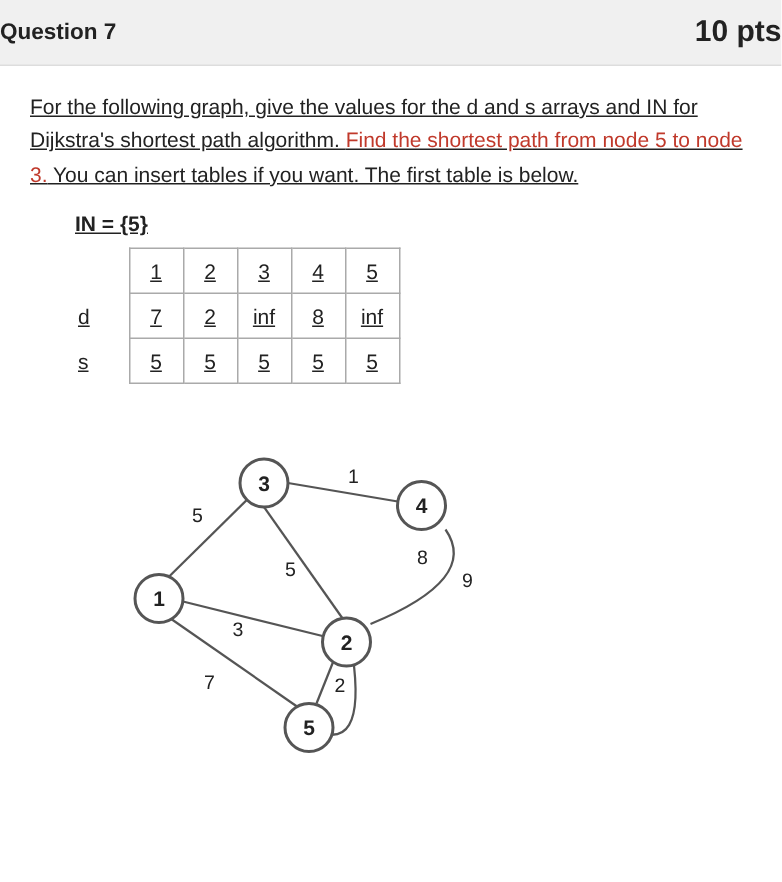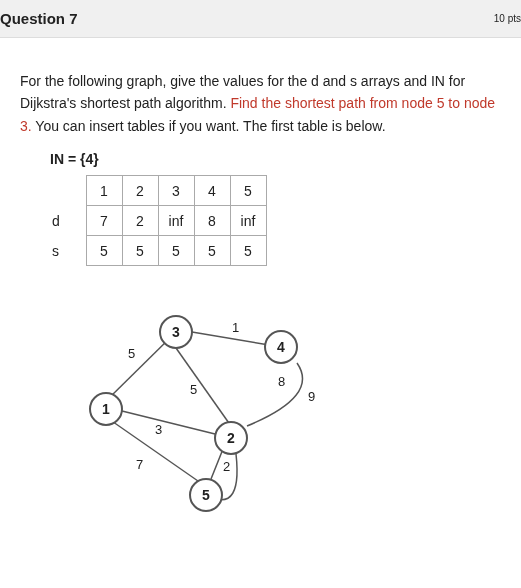--- a/index.html
+++ b/index.html
@@ -17,25 +17,26 @@
       align-items: center;
       padding: 10px 0;
       background: #f0f0f0;
       border-bottom: 1px solid #ddd;
     }
     .header-title {
       font-weight: bold;
       font-size: 15px;
     }
     .header-pts {
-      font-weight: normal;
-      font-size: 10px;
+      font-weight: bold;
+      font-size: 20px;
     }
     .content {
-      padding: 32px 20px;
+      padding: 16px 20px;
+      text-decoration: underline;
     }
     .description {
       line-height: 1.6;
       font-size: 14px;
       margin-bottom: 14px;
     }
     .description .highlight {
       color: #c0392b;
     }
     .in-label {
@@ -86,21 +87,21 @@
 <div class="header">
   <span class="header-title">Question 7</span>
   <span class="header-pts">10 pts</span>
 </div>
 
 <div class="content">
   <div class="description">
     For the following graph, give the values for the d and s arrays and IN for Dijkstra's shortest path algorithm. <span class="highlight">Find the shortest path from node 5 to node 3.</span> You can insert tables if you want. The first table is below.
   </div>
 
-  <div class="in-label">IN = {4}</div>
+  <div class="in-label">IN = {5}</div>
 
   <table class="data-table">
     <tbody>
         <tr>
       <td class="empty-cell"></td>
       <td>1</td>
       <td>2</td>
       <td>3</td>
       <td>4</td>
       <td>5</td>

